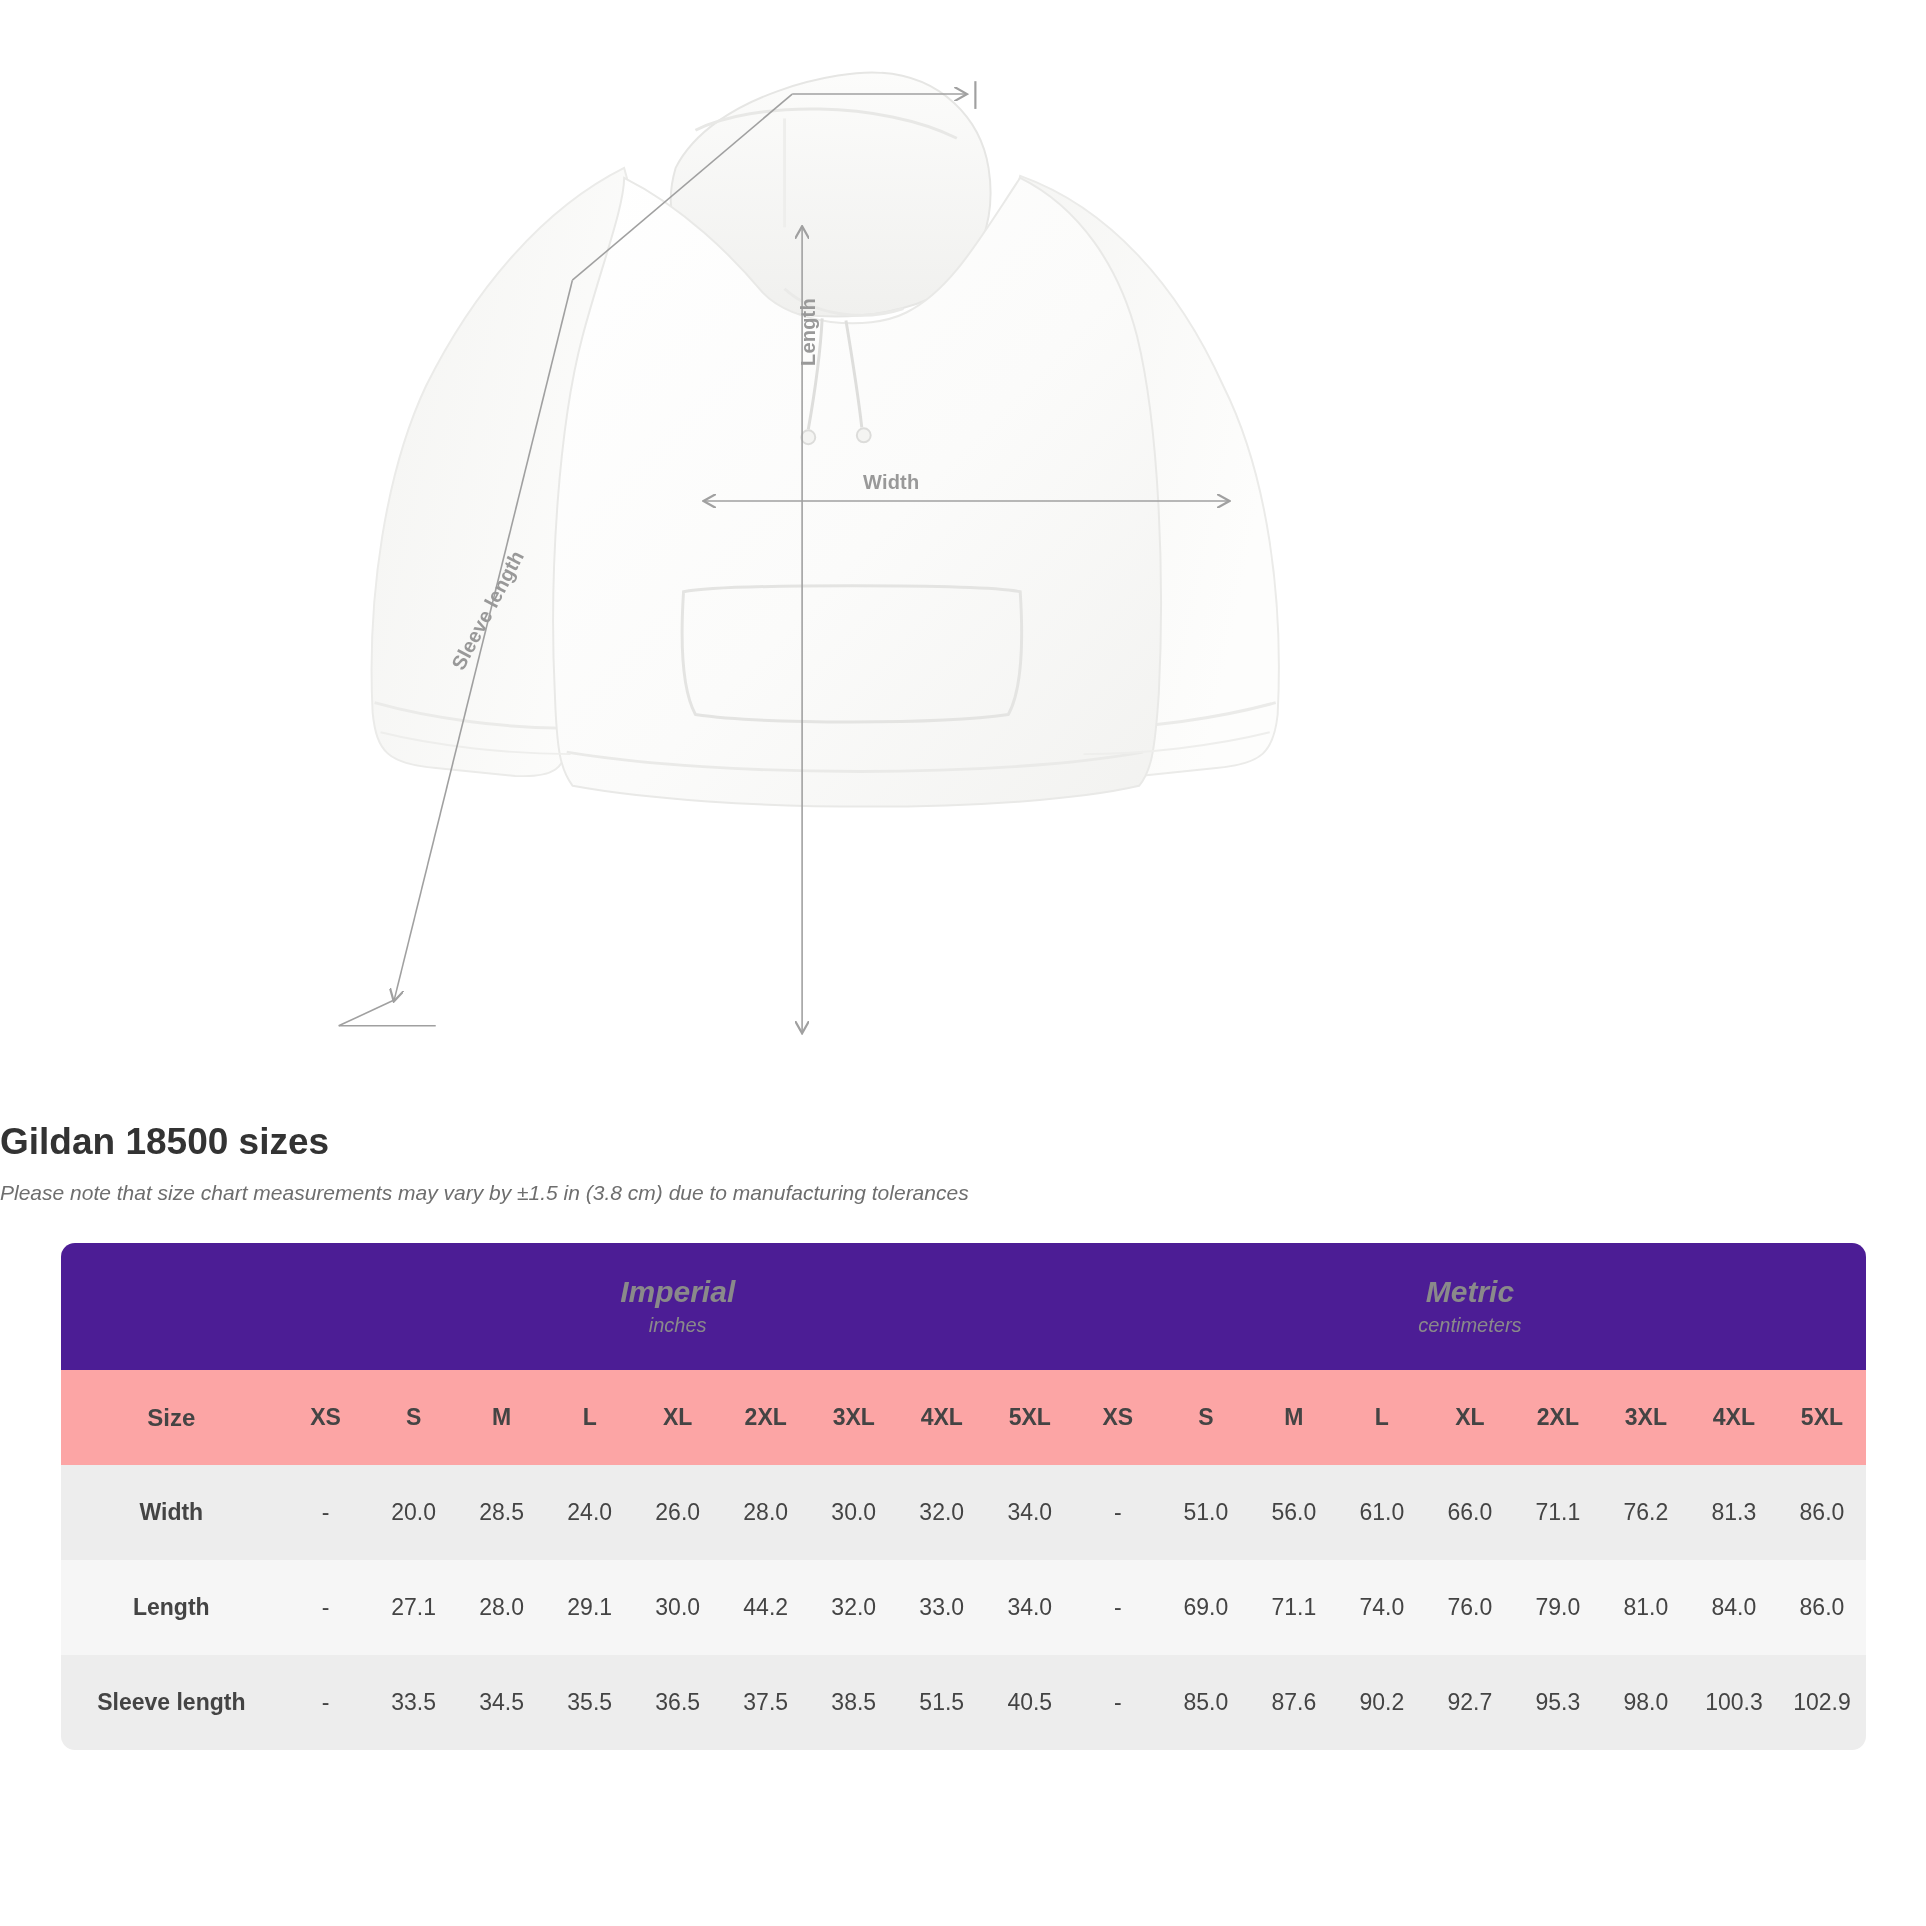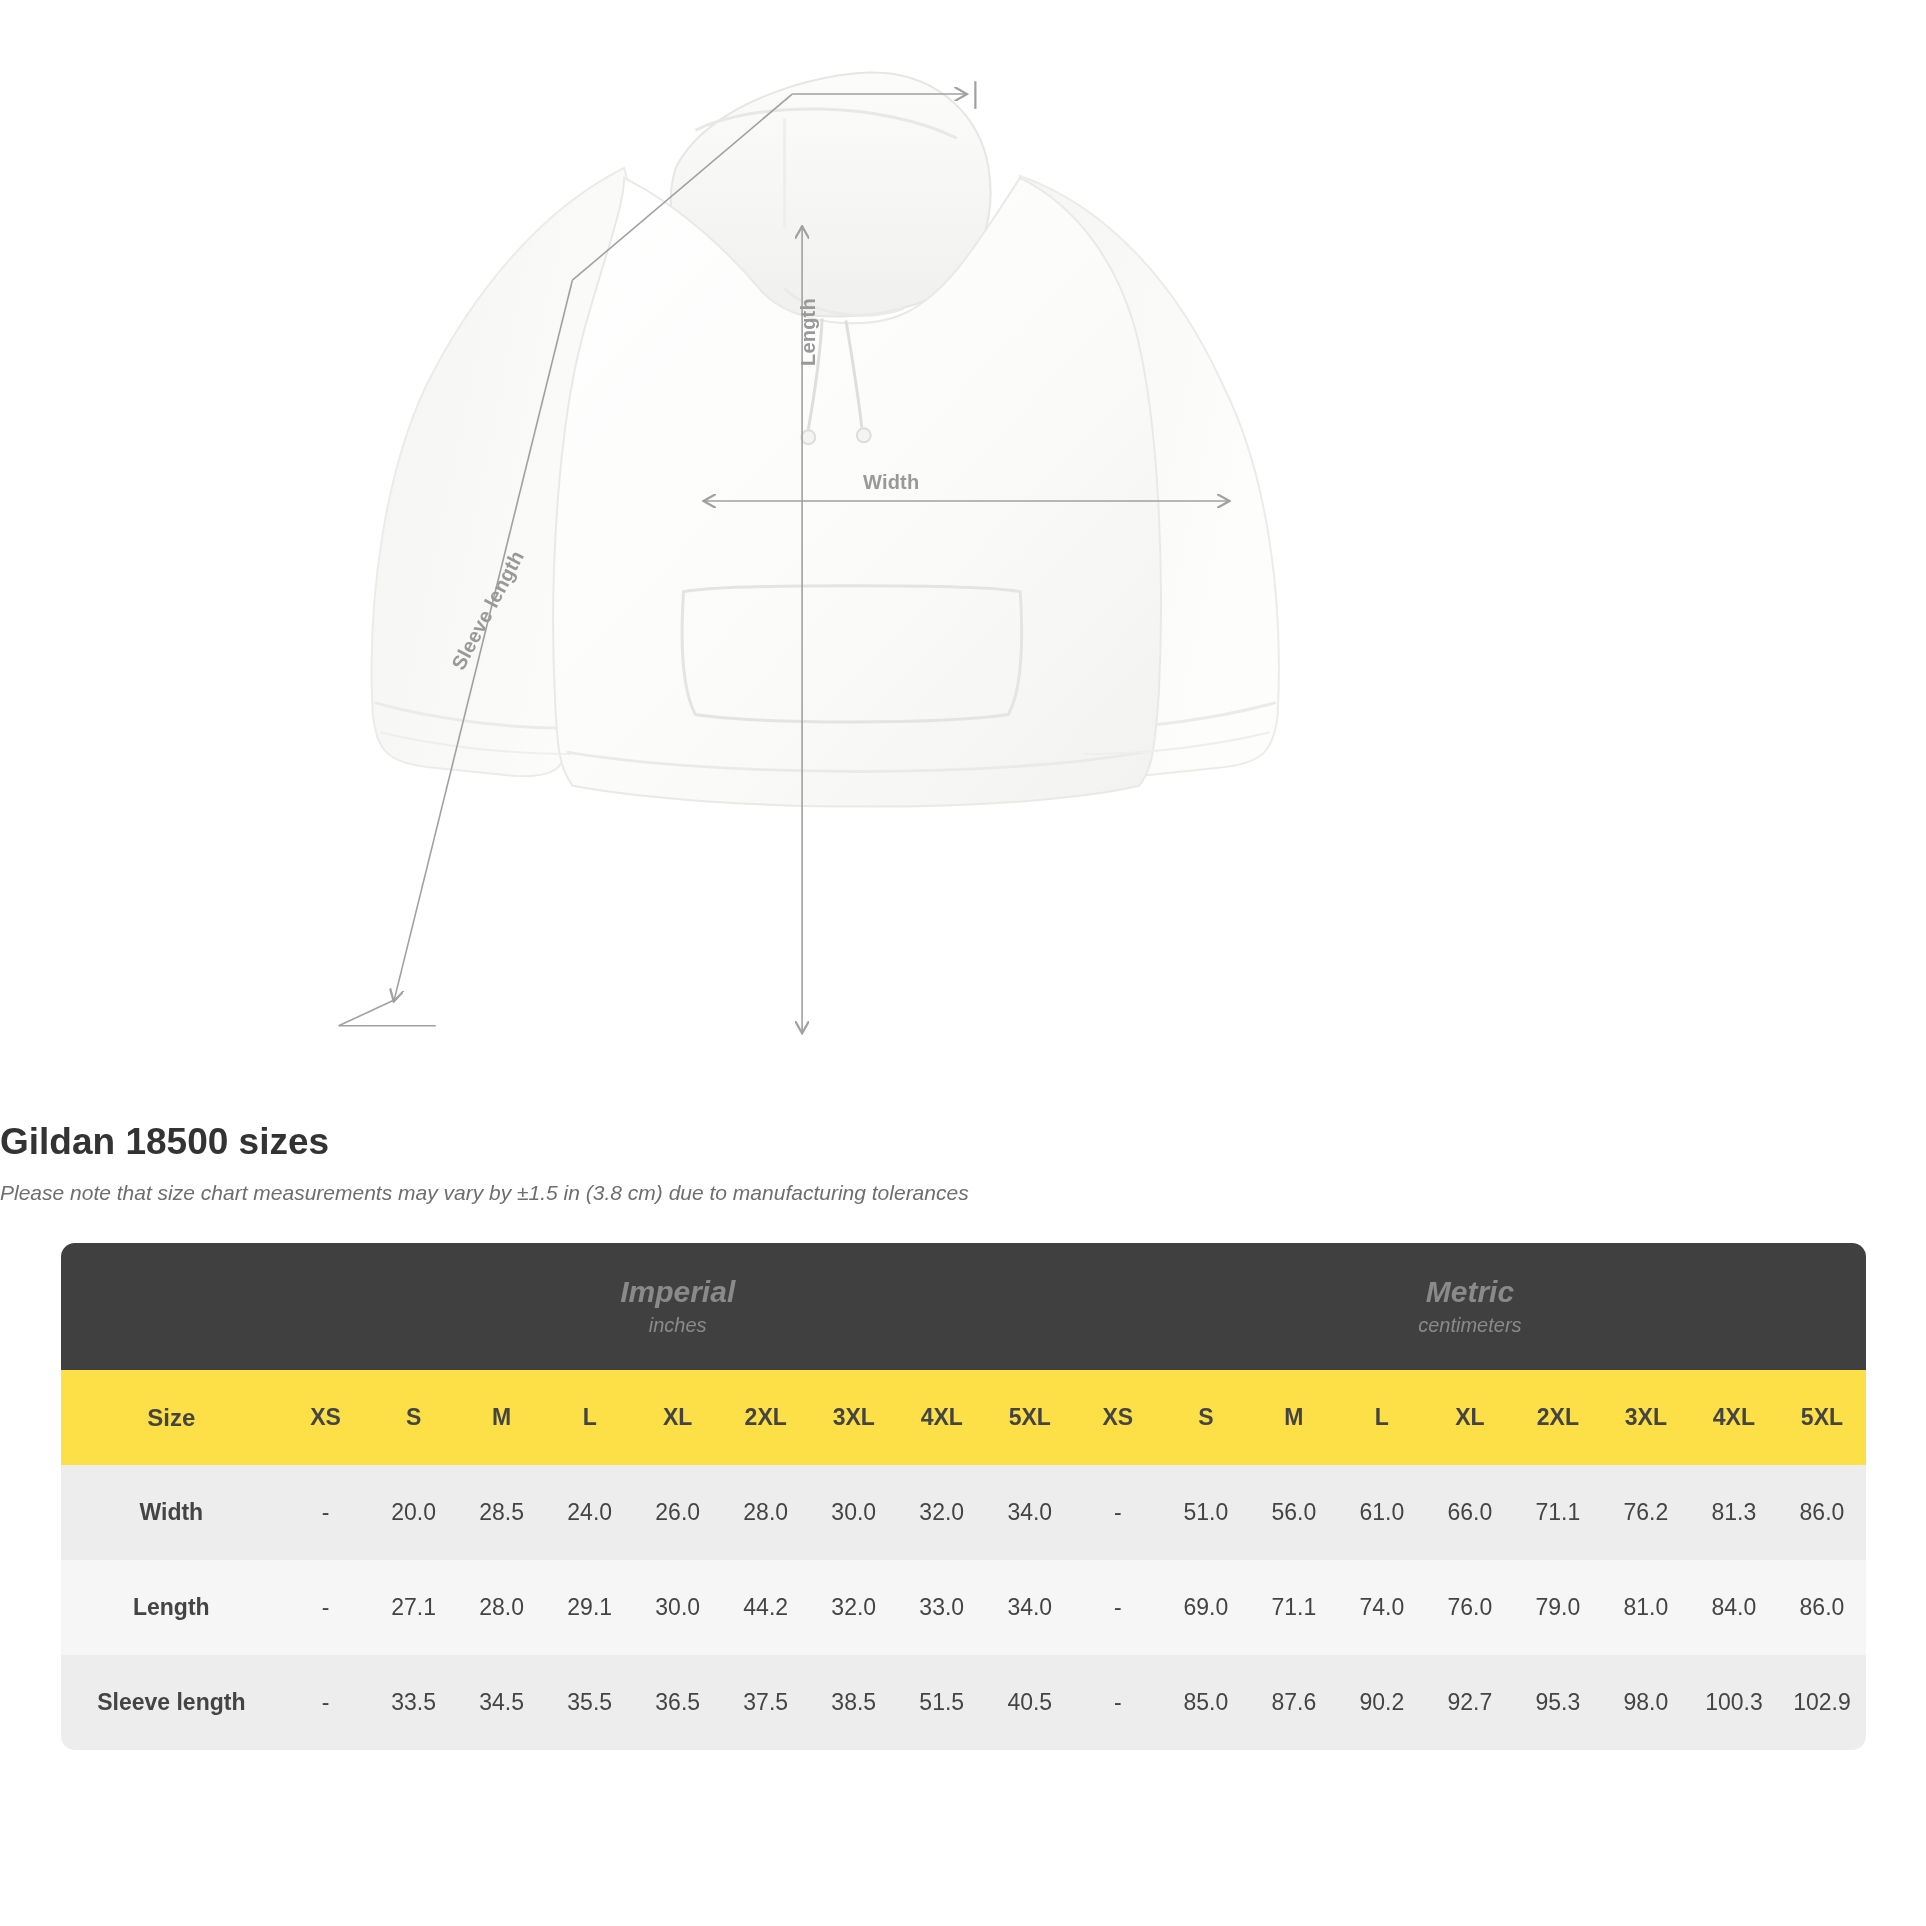--- a/index.html
+++ b/index.html
@@ -98,39 +98,39 @@
     table-layout: fixed;
   }
   table.size-table td, table.size-table th {
     text-align: center;
     font-size: 23px;
     color: #444444;
     border: none;
     padding: 0;
   }
   .unit-row td {
-    background: #404040;
+    background: #4c1d95;
     height: 127px;
     vertical-align: middle;
   }
   .unit-name {
     font-size: 30px;
     font-style: italic;
     font-weight: bold;
     color: #8a8a8a;
     line-height: 1.25;
   }
   .unit-sub {
     font-size: 20px;
     font-style: italic;
     color: #8a8a8a;
     line-height: 1.5;
   }
   .head-row td {
-    background: #fde047;
+    background: #fca5a5;
     height: 95px;
     font-weight: bold;
     color: #555555;
     font-size: 24px;
   }
   .head-row td.rowlabel {
     font-size: 24px;
   }
   .data-row td {
     height: 95px;

